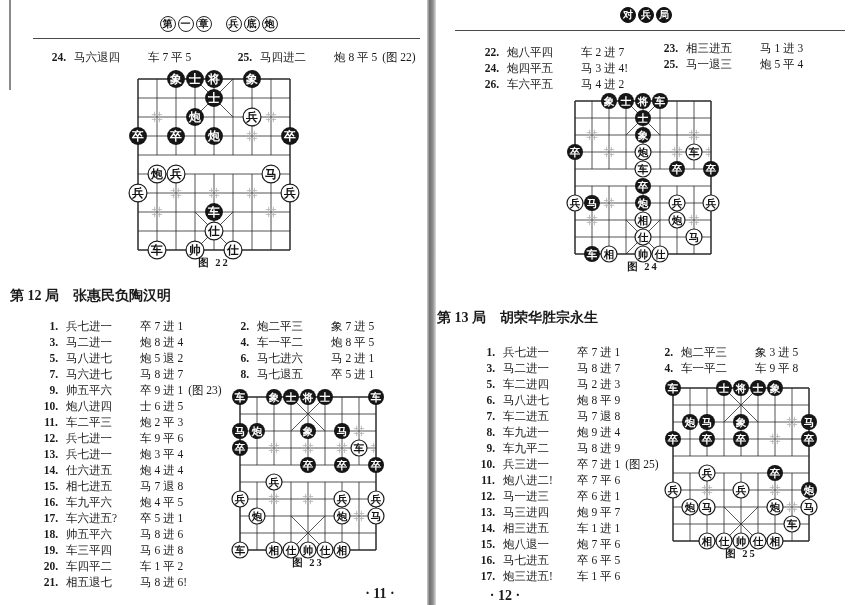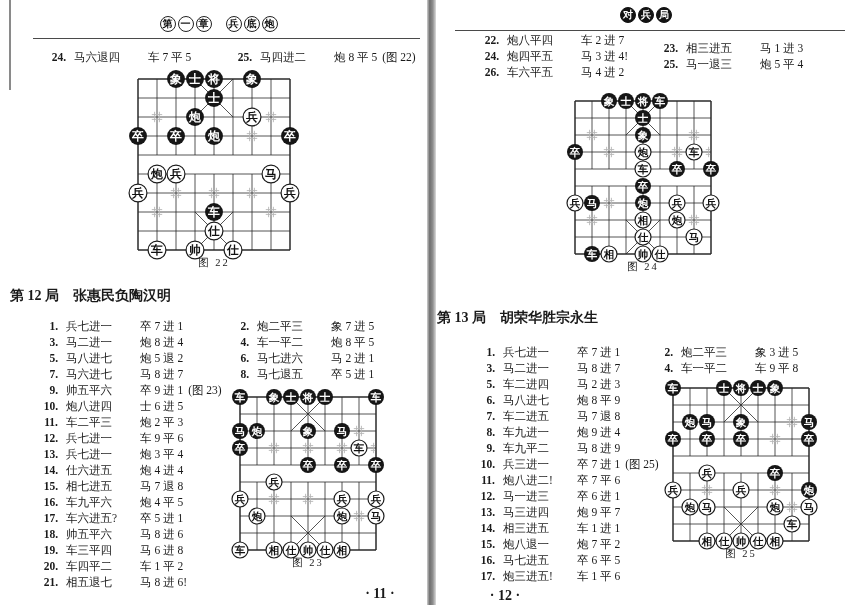--- a/index.html
+++ b/index.html
@@ -22,21 +22,21 @@
   .col{position:absolute;}
   .mv{height:16px;line-height:16px;font-size:11.5px;white-space:nowrap;display:flex;}
   .mv-n{font-weight:bold;width:22px;text-align:right;margin-right:8px;flex:none;}
   .mv-r{width:74px;flex:none;}
   .mv-b{flex:none;}
   .mv-note{margin-left:5px;}
   .game-title{position:absolute;left:0;width:100%;
               font-size:14px;font-weight:bold;margin:0;}
   .board-fig{margin:0;}
   .board-fig.abs{position:absolute;}
-  .board-cap{text-align:center;font-size:10.5px;font-weight:normal;margin-top:-6px;letter-spacing:2px;}
+  .board-cap{text-align:center;font-size:10.5px;font-weight:bold;margin-top:-6px;letter-spacing:2px;}
   .fig-g12{margin:3px 0 0 1px;}
   .fig-g13{margin:0 0 0 10px;}
   .pagenum{position:absolute;font-size:14px;font-weight:bold;width:80px;text-align:center;}
   svg{display:block;}
 </style>
 </head>
 <body>
 
 <div class="sheet">
 
@@ -428,21 +428,21 @@
   <div class="page page-right">
     <div class="badges" style="top:7px">
         <span class="badge-group">
           <span class="badge solid">对</span>
           <span class="badge solid">兵</span>
           <span class="badge solid">局</span>
         </span>
       </div>
     <div class="rule" style="top:30px;left:18px;width:390px"></div>
 
-    <div class="col" style="top:32px;left:40px">
+    <div class="col" style="top:44px;left:40px">
         <div class="mv">
           <span class="mv-n">22.</span>
           <span class="mv-r">炮八平四</span>
           <span class="mv-b">车 2 进 7</span>
         </div>
         <div class="mv">
           <span class="mv-n">24.</span>
           <span class="mv-r">炮四平五</span>
           <span class="mv-b">马 3 进 4!</span>
         </div>
@@ -646,21 +646,21 @@
           <span class="mv-b">炮 9 平 7</span>
         </div>
         <div class="mv">
           <span class="mv-n">14.</span>
           <span class="mv-r">相三进五</span>
           <span class="mv-b">车 1 进 1</span>
         </div>
         <div class="mv">
           <span class="mv-n">15.</span>
           <span class="mv-r">炮八退一</span>
-          <span class="mv-b">炮 7 平 2</span>
+          <span class="mv-b">炮 7 平 6</span>
         </div>
         <div class="mv">
           <span class="mv-n">16.</span>
           <span class="mv-r">马七进五</span>
           <span class="mv-b">卒 6 平 5</span>
         </div>
         <div class="mv">
           <span class="mv-n">17.</span>
           <span class="mv-r">炮三进五!</span>
           <span class="mv-b">车 1 平 6</span>

